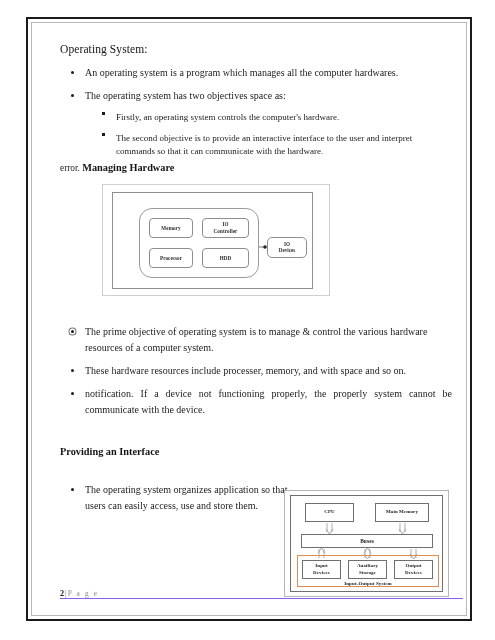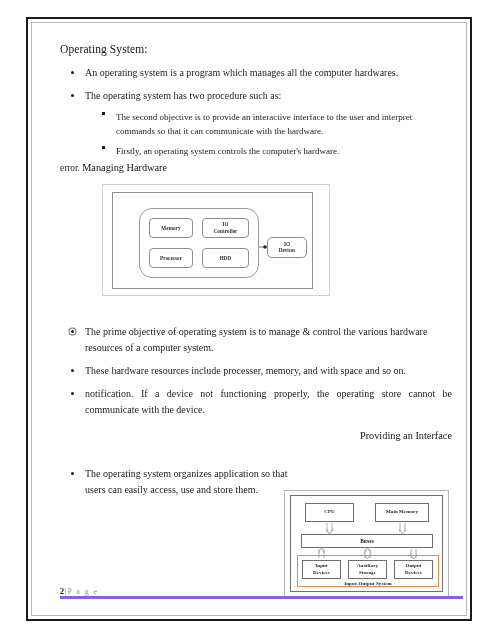--- a/index.html
+++ b/index.html
@@ -49,21 +49,21 @@
   .h-title {
     font-size: 11.5px;
     font-weight: normal;
     color: #141414;
     letter-spacing: .1px;
     margin: 0 0 8px 0;
     line-height: 1.2;
   }
   .h-sub {
     font-size: 10.3px;
-    font-weight: normal;
+    font-weight: bold;
     color: #141414;
     margin: 0;
     line-height: 1.35;
   }
   .para {
     font-size: 9.3px;
     color: #1b1b1b;
     line-height: 1.62;
     margin: 0;
   }
@@ -274,21 +274,21 @@
     pointer-events: none;
   }
 
   
   #footer {
     position: absolute;
     left: 28px;
     bottom: 16px;
     right: 3px;
     height: 16px;
-    border-bottom: 3px solid #8b5cf6;
+    border-bottom: 1px solid #8b5cf6;
   }
   #footer-pagenum {
     font-size: 8.2px;
     font-weight: bold;
     color: #1b1b1b;
   }
   #footer-sep {
     font-size: 8.2px;
     color: #7a7a7a;
     margin: 0 1px;
@@ -303,29 +303,29 @@
 <body>
 
 <div id="page-frame">
   <div id="page-inner">
     <div id="content">
 
       <p class="h-title">Operating System:</p>
 
       <ul class="blist">
         <li>An operating system is a program which manages all the computer hardwares.</li>
-        <li style="margin-bottom:2px;">The operating system has two procedure such as:</li>
+        <li style="margin-bottom:2px;">The operating system has two objectives space as:</li>
       </ul>
 
       <ul class="sqlist">
+        <li>
+          <span class="subtext">Firstly, an operating system controls the computer's hardware.</span>
+        </li>
         <li style="margin-top:7px;">
           <span class="subtext">The second objective is to provide an interactive interface to the user and interpret commands so that it can communicate with the hardware.</span>
-        </li>
-        <li>
-          <span class="subtext">Firstly, an operating system controls the computer's hardware.</span>
         </li>
       </ul>
 
 
       <p class="para" style="margin-left:0;">
         <span>error.</span>
         <span class="h-sub">Managing Hardware</span>
       </p>
 
       <div id="diagram1">
@@ -354,24 +354,24 @@
               <span>IO</span><br>
               <span>Devices</span>
             </span>
           </div>
         </div>
       </div>
 
       <ul class="blist" style="margin-top:28px;">
         <li class="boxed-bullet">The prime objective of operating system is to manage &amp; control the various hardware resources of a computer system.</li>
         <li>These hardware resources include processer, memory, and with space and so on.</li>
-        <li class="just">notification. If a device not functioning properly, the operating store cannot be communicate with the device.</li>
+        <li class="just">notification. If a device not functioning properly, the properly system cannot be communicate with the device.</li>
       </ul>
 
-      <p class="h-sub" style="margin-top:10px;text-align:right;">Providing an Interface</p>
+      <p class="h-sub" style="margin-top:26px;">Providing an Interface</p>
 
       <ul class="blist" style="margin-top:23px; width:232px;">
         <li>The operating system organizes application so that users can easily access, use and store them.</li>
       </ul>
 
     </div>
 
     <div id="diagram2">
       <div id="d2-frame">
 

